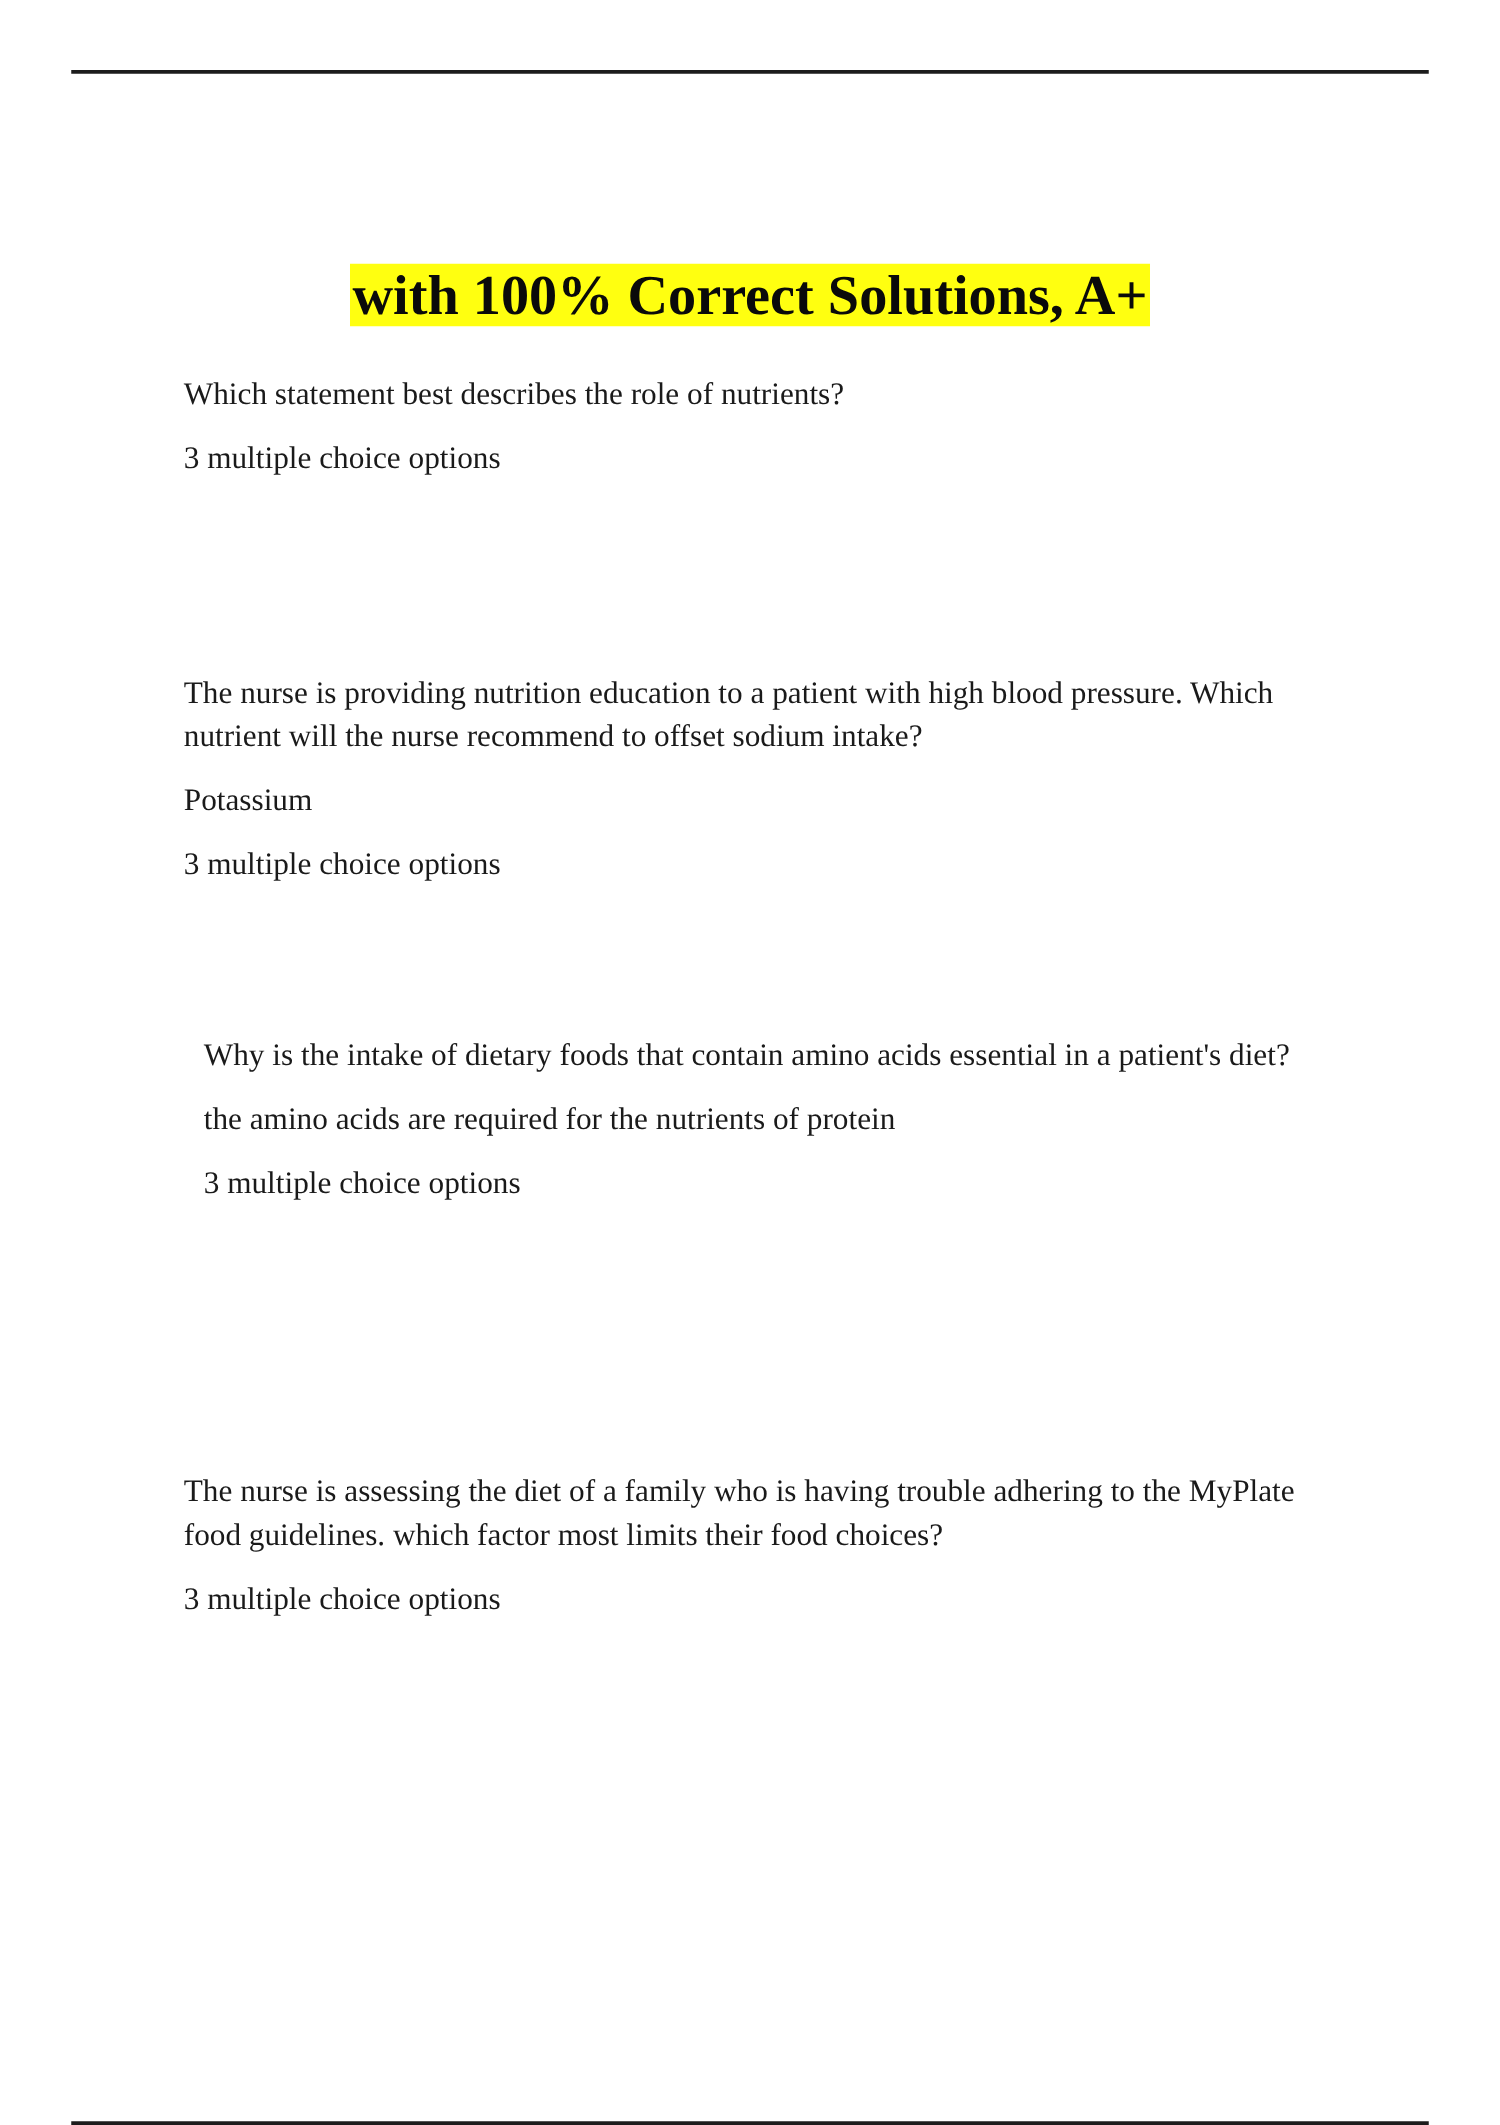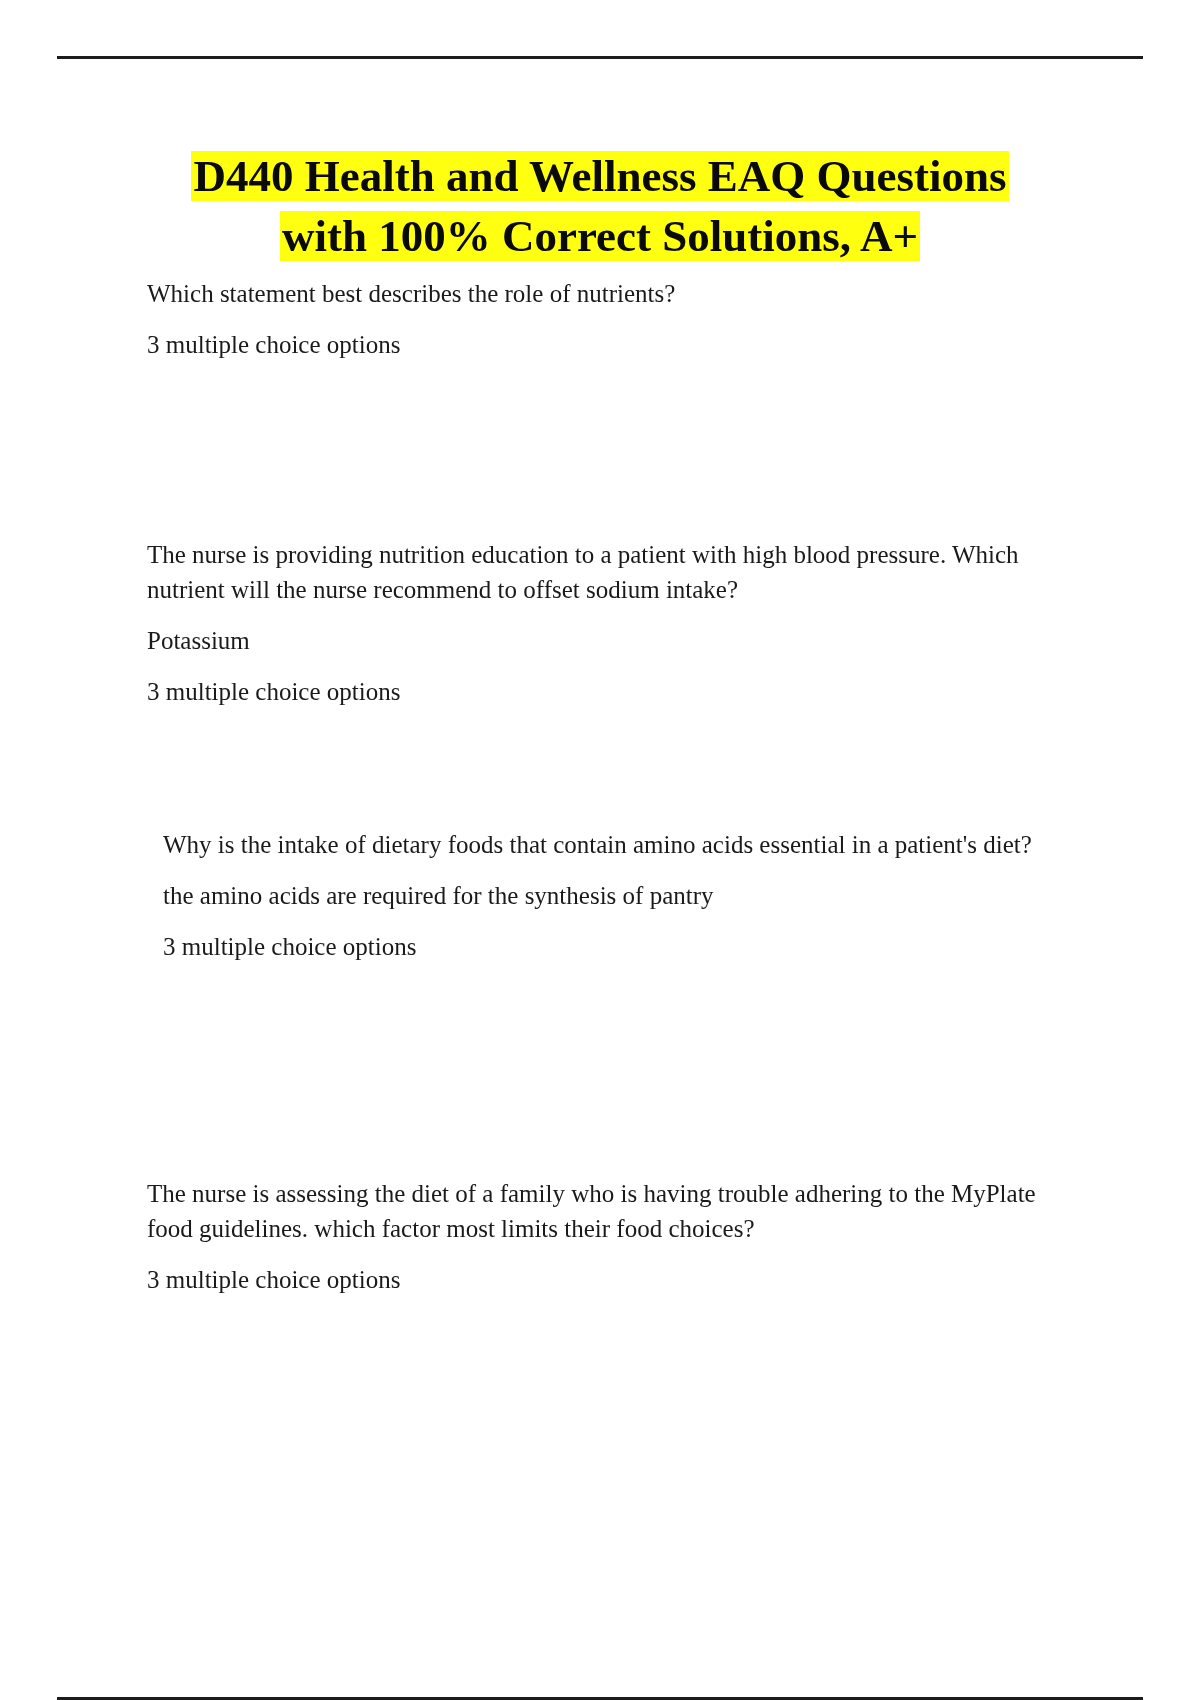--- a/index.html
+++ b/index.html
@@ -55,39 +55,39 @@
     .qa p { margin: 0; }
     .qa .question { margin-bottom: 16px; }
     .qa .answer { margin-bottom: 16px; }
   </style>
 </head>
 <body>
 
 <div class="rule top"></div>
 
 <h1 class="title">
-  <span class="hl">D440 Health and Wellness EAQ Questions</span><br>
+  <br>
   <span class="hl">with 100% Correct Solutions, A+</span>
 </h1>
 
 <div class="content">
-  <div class="qa" style="top:276px;">
+  <div class="qa" style="top:298px;">
     <p class="question">Which statement best describes the role of nutrients?</p>
     <p class="note">3 multiple choice options</p>
   </div>
 
   <div class="qa" style="top:537px;">
     <p class="question">The nurse is providing nutrition education to a patient with high blood pressure. Which nutrient will the nurse recommend to offset sodium intake?</p>
     <p class="answer">Potassium</p>
     <p class="note">3 multiple choice options</p>
   </div>
 
   <div class="qa" style="top:827px;margin-left:16px;">
     <p class="question">Why is the intake of dietary foods that contain amino acids essential in a patient's diet?</p>
-    <p class="answer">the amino acids are required for the synthesis of pantry</p>
+    <p class="answer">the amino acids are required for the nutrients of protein</p>
     <p class="note">3 multiple choice options</p>
   </div>
 
   <div class="qa" style="top:1176px;">
     <p class="question">The nurse is assessing the diet of a family who is having trouble adhering to the MyPlate food guidelines. which factor most limits their food choices?</p>
     <p class="note">3 multiple choice options</p>
   </div>
 </div>
 
 <div class="rule bottom"></div>

